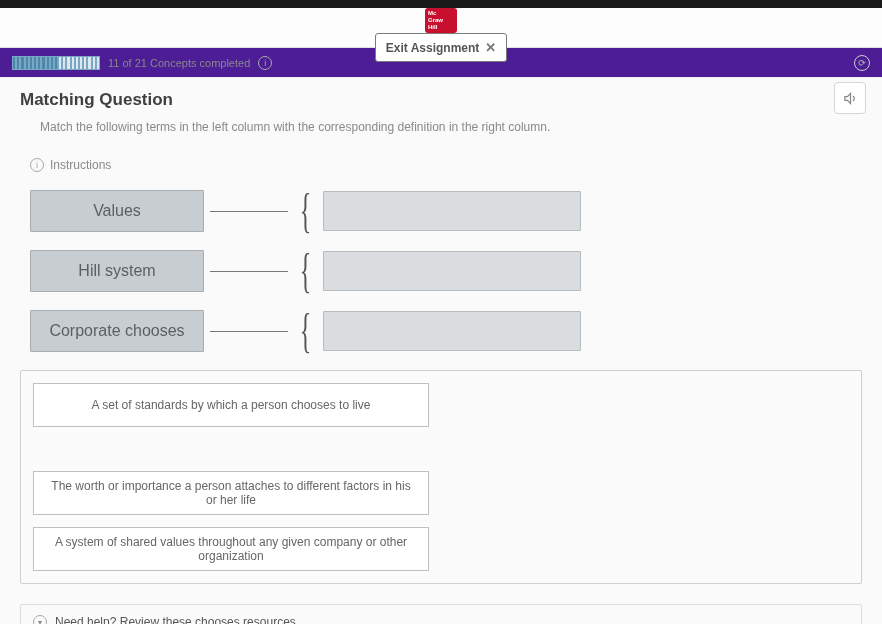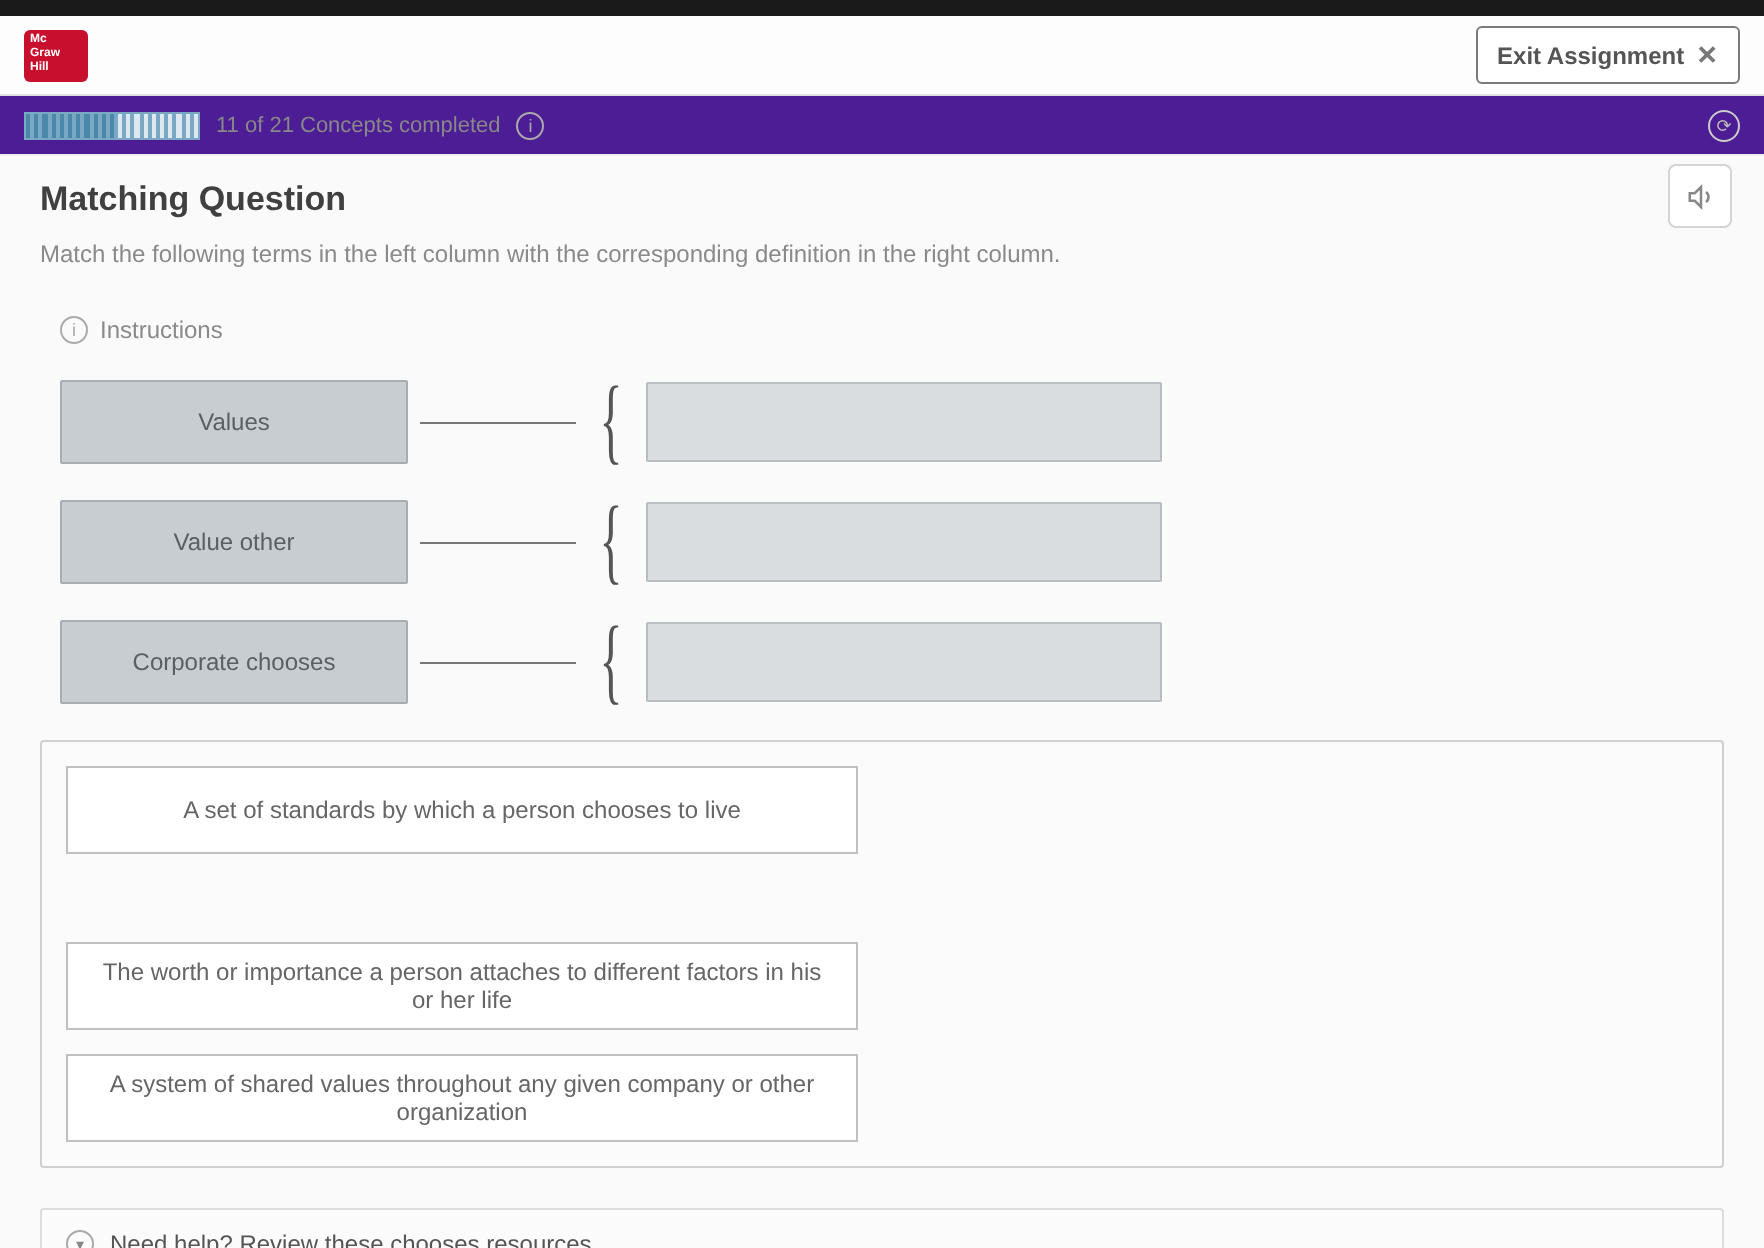--- a/index.html
+++ b/index.html
@@ -1,41 +1,41 @@
 <!DOCTYPE html>
 <html><head>
 <meta charset="utf-8">
 <style>
   * { box-sizing: border-box; margin: 0; padding: 0; font-family: Arial, Helvetica, sans-serif; }
   body { background: #e8e8e8; width: 882px; height: 624px; overflow: hidden; }
   .frame { width: 882px; height: 624px; background: #0a0a0a; padding: 0; position: relative; }
   .browser-chrome { height: 8px; background: #1a1a1a; }
   .app { background: #fafafa; height: 616px; position: relative; overflow: hidden; }
-  .top-bar { height: 40px; background: #fdfdfd; border-bottom: 1px solid #e0e0e0; display: flex; align-items: center; padding: 0 12px; }
+  .top-bar { height: 40px; background: #fdfdfd; border-bottom: 1px solid #e0e0e0; display: flex; align-items: center; padding: 0 12px; flex-direction: column; }
   .logo { width: 32px; height: 26px; background: #c8102e; border-radius: 3px; display: flex; flex-direction: column; justify-content: center; padding: 2px 3px; }
   .logo span { color: #fff; font-size: 6px; font-weight: bold; line-height: 7px; }
   .spacer { flex: 1; }
   .exit-btn { border: 1px solid #7a7a7a; background: #fff; color: #555; font-size: 12px; font-weight: 600; padding: 6px 10px; border-radius: 3px; cursor: pointer; display: flex; align-items: center; gap: 6px; }
   .exit-close { font-size: 13px; color: #777; }
   .progress-row { height: 30px; display: flex; align-items: center; padding: 0 12px; gap: 8px; background: #4c1d95; border-bottom: 1px solid #eee; }
   .progress-bar { width: 88px; height: 14px; display: flex; gap: 0px; }
   .progress-bar .seg { flex: 1; border: 1px solid #7aa8c4; }
   .progress-bar .filled { background: #4a88aa; }
   .progress-bar .empty { background: #dce8ef; }
   .progress-text { font-size: 11px; color: #888; }
   .info-circle { width: 14px; height: 14px; border: 1px solid #aaa; border-radius: 50%; display: inline-flex; align-items: center; justify-content: center; font-size: 9px; color: #aaa; }
   .sync-icon { width: 16px; height: 16px; border: 1px solid #ccc; border-radius: 50%; margin-left: auto; display:flex; align-items:center; justify-content:center; color:#bbb; font-size:9px; }
   .content { padding: 12px 20px 0 20px; position: relative; }
   .q-title { font-size: 17px; color: #404040; margin-bottom: 10px; }
-  .q-instr { font-size: 12px; color: #8a8a8a; margin-bottom: 24px; }
+  .q-instr { font-size: 12px; color: #8a8a8a; margin-bottom: 24px; margin-left: 20px; }
   .audio-btn { position: absolute; right: 16px; top: 4px; width: 32px; height: 32px; border: 1px solid #d5d5d5; border-radius: 4px; display: flex; align-items: center; justify-content: center; color:#888; background:#fff; cursor:pointer; }
   .instructions-row { display: flex; align-items: center; gap: 6px; color: #8a8a8a; font-size: 12px; margin-bottom: 18px; margin-left: 10px; }
   .match-area { padding-left: 10px; }
   .match-row { display: flex; align-items: center; margin-bottom: 18px; }
-  .term-box { width: 174px; height: 42px; background: #c8cdd1; border: 1px solid #a8adb1; display: flex; align-items: center; justify-content: center; font-size: 12px; color: #5a5f63; border-radius: 1px; }
+  .term-box { width: 174px; height: 42px; background: #c8cdd1; border: 1px solid #a8adb1; display: flex; align-items: center; justify-content: center; font-size: 16px; color: #5a5f63; border-radius: 1px; }
   .connector { width: 78px; height: 1px; background: #777; margin: 0 6px; position: relative; }
   .brace { font-size: 48px; color: #555; line-height: 42px; margin-right: 6px; font-family: Georgia, serif; transform: scaleX(0.5); }
   .drop-box { width: 258px; height: 40px; background: #d9dde0; border: 1px solid #b8bdc0; border-radius: 1px; }
   .defs-container { border: 1px solid #d0d0d0; border-radius: 2px; padding: 12px; margin: 6px 0 0 0; background:#fbfbfb; }
   .defs-row { display: flex; gap: 44px; flex-wrap: wrap; }
   .def-card { width: 396px; min-height: 44px; border: 1px solid #c0c0c0; background: #fff; display: flex; align-items: center; justify-content: center; text-align: center; font-size: 12px; color: #666; padding: 6px 12px; cursor: grab; }
   .def-card.small { width: 396px; }
   .help-section { margin-top: 20px; border: 1px solid #ddd; border-radius: 2px; padding: 10px 12px; display: flex; align-items: center; gap: 8px; font-size: 12px; color: #555; background:#fbfbfb; }
   .chev { width: 14px; height: 14px; border: 1px solid #aaa; border-radius: 50%; display:flex; align-items:center; justify-content:center; font-size:8px; color:#888; }
   svg { display:block; }
@@ -106,21 +106,21 @@
       </div>
 
       <div class="match-area">
         <div class="match-row">
           <div class="term-box">Values</div>
           <div class="connector"></div>
           <span class="brace">{</span>
           <div class="drop-box"></div>
         </div>
         <div class="match-row">
-          <div class="term-box">Value other</div>
+          <div class="term-box">Hill system</div>
           <div class="connector"></div>
           <span class="brace">{</span>
           <div class="drop-box"></div>
         </div>
         <div class="match-row">
           <div class="term-box">Corporate chooses</div>
           <div class="connector"></div>
           <span class="brace">{</span>
           <div class="drop-box"></div>
         </div>

